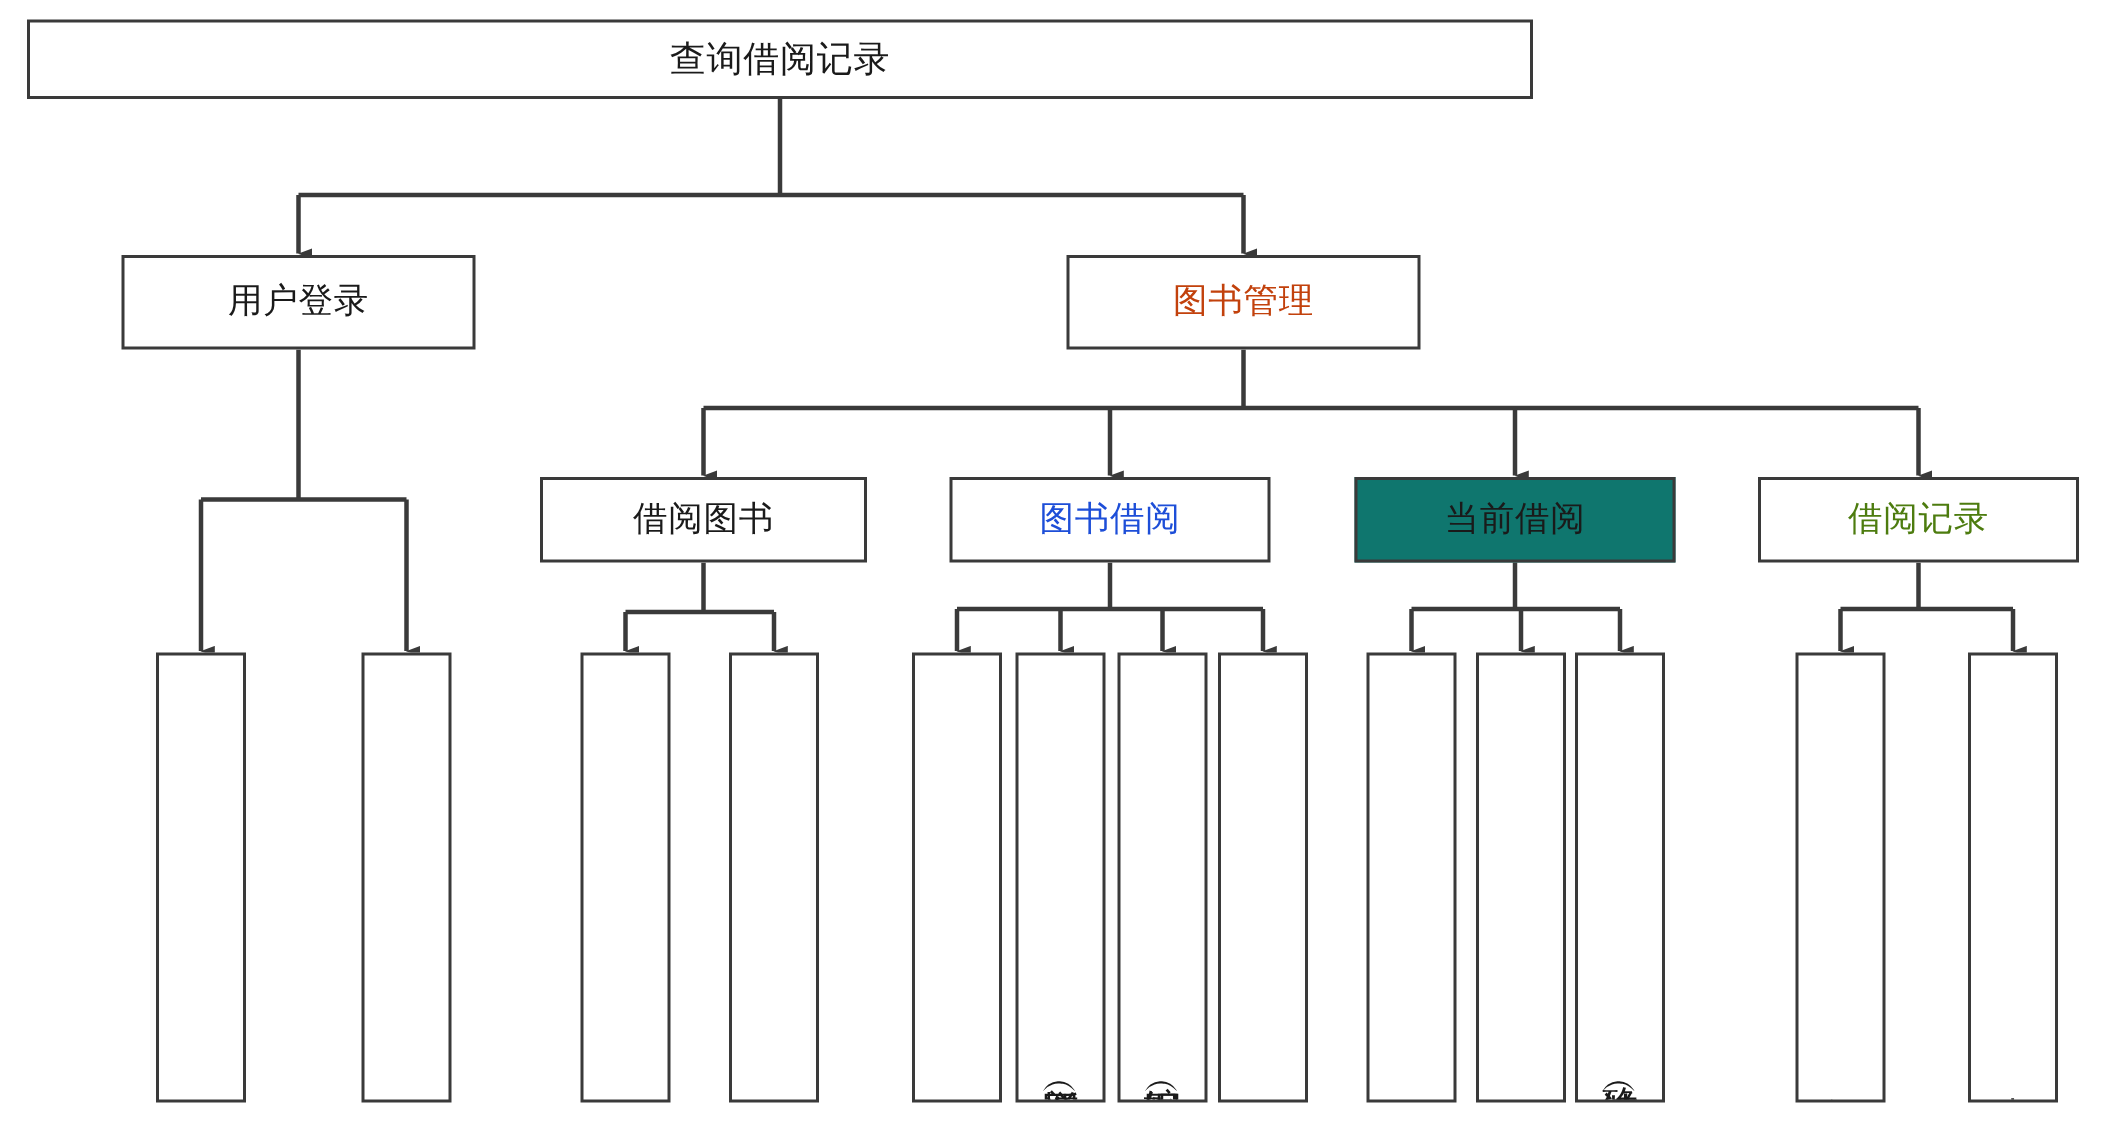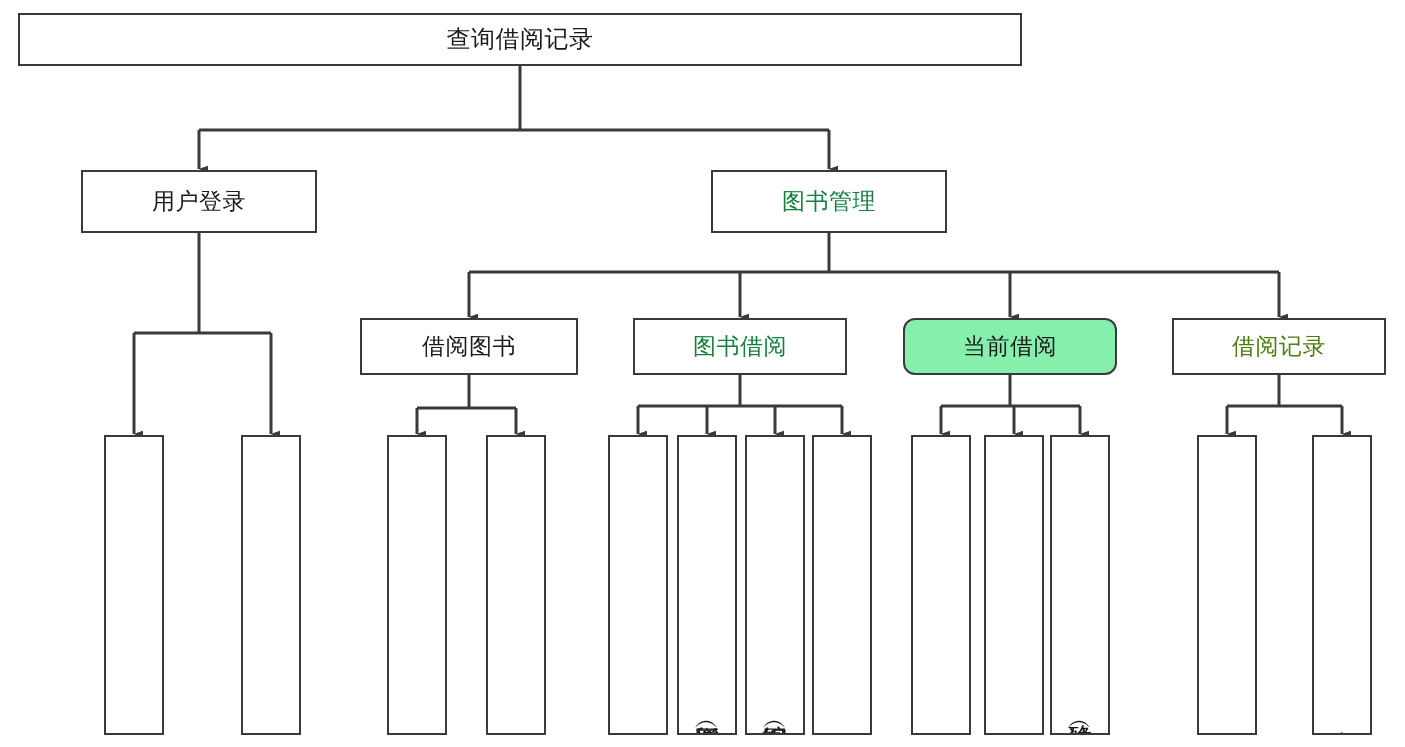--- a/index.html
+++ b/index.html
@@ -121,29 +121,29 @@
   </svg>
 
   <div id="node-layer">
       <div class="node horiz root" style="left: 18px; top: 13px; width: 1004px; height: 53px; border-color: rgb(58, 58, 58); background: rgb(255, 255, 255);">
         <span class="node-label" style="color: rgb(26, 26, 26);">查询借阅记录</span>
       </div>
       <div class="node horiz" style="left: 81px; top: 170px; width: 236px; height: 63px; border-color: rgb(58, 58, 58); background: rgb(255, 255, 255);">
         <span class="node-label" style="color: rgb(26, 26, 26);">用户登录</span>
       </div>
       <div class="node horiz" style="left: 711px; top: 170px; width: 236px; height: 63px; border-color: rgb(58, 58, 58); background: rgb(255, 255, 255);">
-        <span class="node-label" style="color: #15803d; text-align: center;">图书管理</span>
+        <span class="node-label" style="color: #c2410c; text-align: center;">图书管理</span>
       </div>
       <div class="node horiz" style="left: 360px; top: 318px; width: 218px; height: 57px; border-color: rgb(58, 58, 58); background: rgb(255, 255, 255);">
         <span class="node-label" style="color: rgb(26, 26, 26);">借阅图书</span>
       </div>
       <div class="node horiz" style="left: 633px; top: 318px; width: 214px; height: 57px; border-color: rgb(58, 58, 58); background: rgb(255, 255, 255);">
-        <span class="node-label" style="color: #15803d;">图书借阅</span>
+        <span class="node-label" style="color: #1d4ed8;">图书借阅</span>
       </div>
-      <div class="node horiz" style="left: 903px; top: 318px; width: 214px; height: 57px; border-color: rgb(58, 58, 58); background: #86efac; border-radius: 12px;">
+      <div class="node horiz" style="left: 903px; top: 318px; width: 214px; height: 57px; border-color: rgb(58, 58, 58); background: #0f766e;">
         <span class="node-label" style="color: rgb(26, 26, 26);">当前借阅</span>
       </div>
       <div class="node horiz" style="left: 1172px; top: 318px; width: 214px; height: 57px; border-color: rgb(58, 58, 58); background: rgb(255, 255, 255);">
         <span class="node-label" style="color: #4d7c0f;">借阅记录</span>
       </div>
       <div class="node vert" style="left: 104px; top: 435px; width: 60px; height: 300px; border-color: rgb(58, 58, 58); background: rgb(255, 255, 255);">
         <span class="node-label" style="color: rgb(26, 26, 26);">用户登录</span>
       </div>
       <div class="node vert" style="left: 241px; top: 435px; width: 60px; height: 300px; border-color: rgb(58, 58, 58); background: rgb(255, 255, 255);">
         <span class="node-label" style="color: rgb(26, 26, 26);">注销登录</span>

